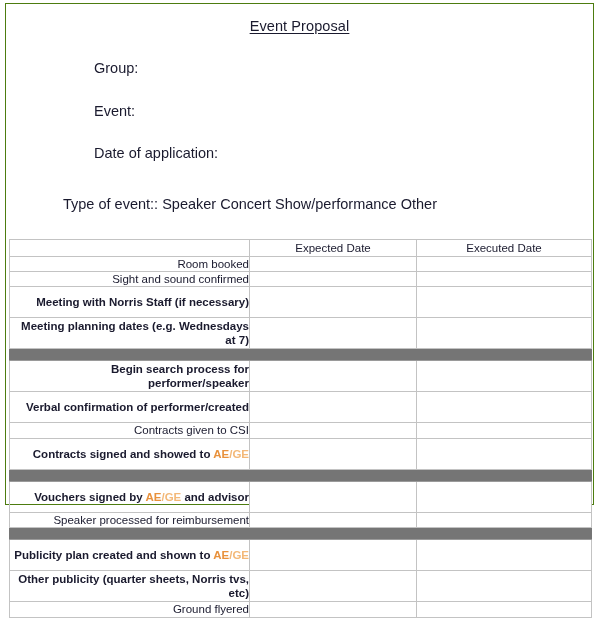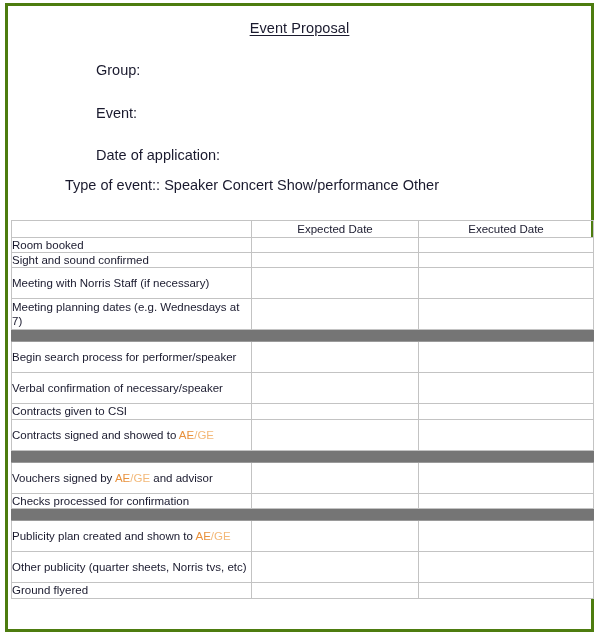--- a/index.html
+++ b/index.html
@@ -13,22 +13,22 @@
     font-family: "Liberation Sans", sans-serif;
     color: #1a1a2e;
     overflow: hidden;
   }
 
   .page {
     position: absolute;
     left: 5px;
     top: 3px;
     width: 589px;
-    height: 629px;
-    border: 3px solid #4d7c0f;
+    height: 502px;
+    border: 1px solid #4d7c0f;
     box-sizing: border-box;
     background: #ffffff;
   }
 
   
   .doc-title {
     text-align: center;
     font-size: 14.5px;
     margin-top: 14px;
     letter-spacing: 0.1px;
@@ -40,21 +40,21 @@
 
   .field-block {
     margin-top: 25px;
     padding-left: 88px;
     font-size: 14.5px;
     line-height: 18.5px;
   }
   .field-block div { white-space: pre; margin-top: 24px; }
 
   .event-type {
-    margin-top: 12px;
+    margin-top: 33px;
     padding-left: 57px;
     font-size: 14.5px;
   }
 
   
   .tbl-wrap {
     margin-top: 27px;
     padding-left: 3px;
   }
   table.checklist {
@@ -67,27 +67,27 @@
   table.checklist col.c-exp   { width: 167px; }
   table.checklist col.c-exe   { width: 175px; }
 
   table.checklist td {
     border: 1px solid #c3c3c3;
     padding: 0;
     vertical-align: middle;
   }
 
   td.lbl {
-    text-align: left;
+    text-align: right;
     line-height: 14.4px;
     padding: 1px 4px 2px 4px;
     color: #1a1a2e;
   }
   td.single  { height: 14px; }
-  td.double  { height: 30px; }
+  td.double  { height: 30px; font-weight: bold; }
   td.blank   { background: #ffffff; }
   td.hdr-cell {
     text-align: center;
     font-size: 11.5px;
     height: 16px;
     padding: 1px 0 2px 0;
     color: #1a1a2e;
   }
 
   tr.sep td {
@@ -157,21 +157,21 @@
             <td></td>
             <td></td>
             <td></td>
           </tr>
           <tr>
             <td class="lbl double">Begin search process for performer/speaker</td>
             <td class="blank"></td>
             <td class="blank"></td>
           </tr>
           <tr>
-            <td class="lbl double">Verbal confirmation of necessary/speaker</td>
+            <td class="lbl double">Verbal confirmation of performer/created</td>
             <td class="blank"></td>
             <td class="blank"></td>
           </tr>
           <tr>
             <td class="lbl single">Contracts given to CSI</td>
             <td class="blank"></td>
             <td class="blank"></td>
           </tr>
           <tr>
             <td class="lbl double">Contracts signed and showed to <span class="ae">AE</span><span class="ge">/GE</span></td>
@@ -182,21 +182,21 @@
             <td></td>
             <td></td>
             <td></td>
           </tr>
           <tr>
             <td class="lbl double">Vouchers signed by <span class="ae">AE</span><span class="ge">/GE</span> and advisor</td>
             <td class="blank"></td>
             <td class="blank"></td>
           </tr>
           <tr>
-            <td class="lbl single">Checks processed for confirmation</td>
+            <td class="lbl single">Speaker processed for reimbursement</td>
             <td class="blank"></td>
             <td class="blank"></td>
           </tr>
           <tr class="sep">
             <td></td>
             <td></td>
             <td></td>
           </tr>
           <tr>
             <td class="lbl double">Publicity plan created and shown to <span class="ae">AE</span><span class="ge">/GE</span></td>

